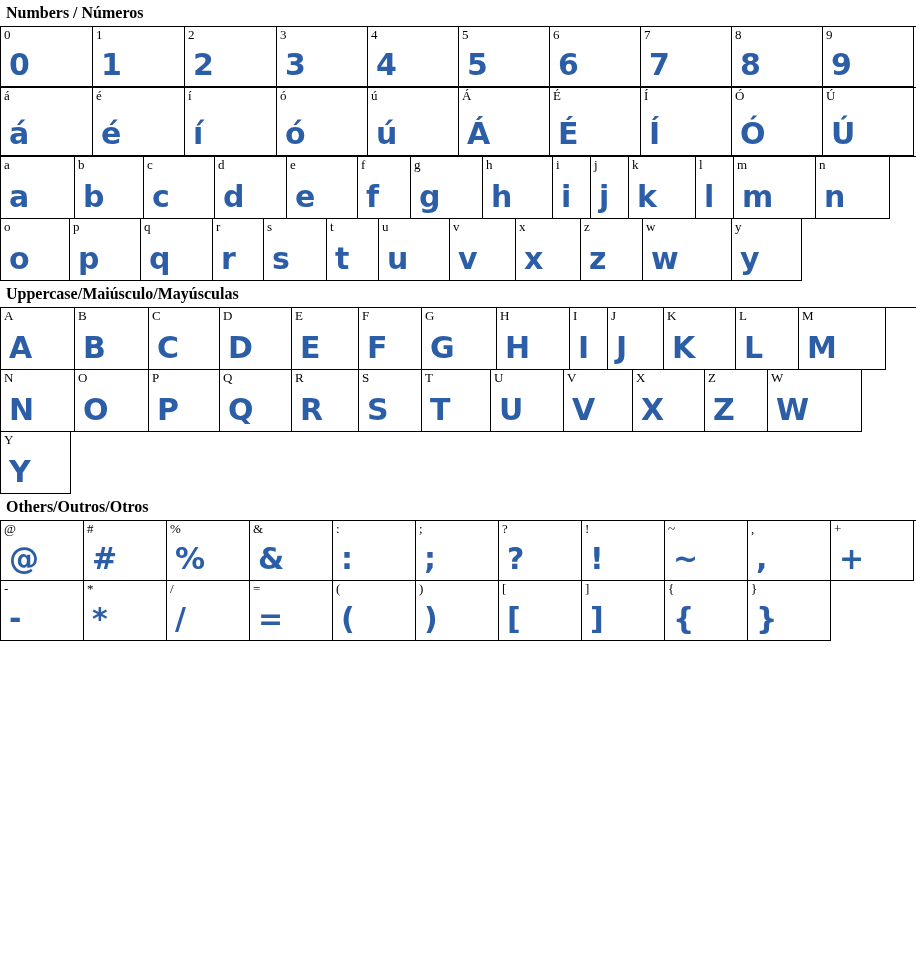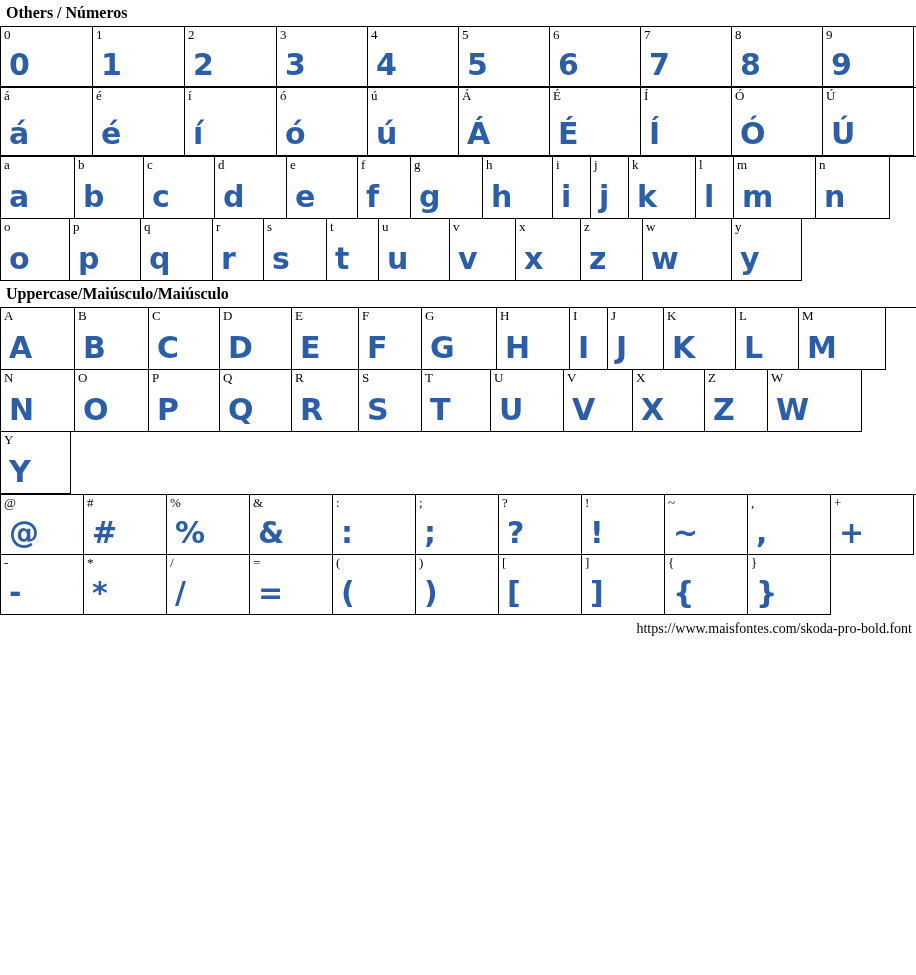--- a/index.html
+++ b/index.html
@@ -74,21 +74,21 @@
     color: #000000;
     padding: 6px 4px 0 0;
   }
 </style>
 </head>
 <body>
 
 <div class="page">
 
   <div>
-    <div class="section-title">Others / Números</div>
+    <div class="section-title">Numbers / Números</div>
     <div class="grid h-numbers" id="grid-numbers">
         <div class="cell" style="width: 92px;">
           <span class="label">0</span>
           <span class="glyph" style="color: rgb(43, 94, 167);">0</span>
         </div>
         <div class="cell" style="width: 92px;">
           <span class="label">1</span>
           <span class="glyph" style="color: rgb(43, 94, 167);">1</span>
         </div>
         <div class="cell" style="width: 92px;">
@@ -274,21 +274,21 @@
           <span class="glyph" style="color: rgb(43, 94, 167);">w</span>
         </div>
         <div class="cell" style="width: 70px;">
           <span class="label">y</span>
           <span class="glyph" style="color: rgb(43, 94, 167);">y</span>
         </div>
       </div>
   </div>
 
   <div>
-    <div class="section-title">Uppercase/Maiúsculo/Maiúsculo</div>
+    <div class="section-title">Uppercase/Maiúsculo/Mayúsculas</div>
     <div class="grid h-upper" id="grid-uppercase">
         <div class="cell" style="width: 74px;">
           <span class="label">A</span>
           <span class="glyph" style="color: rgb(43, 94, 167);">A</span>
         </div>
         <div class="cell" style="width: 74px;">
           <span class="label">B</span>
           <span class="glyph" style="color: rgb(43, 94, 167);">B</span>
         </div>
         <div class="cell" style="width: 71px;">
@@ -384,20 +384,21 @@
           <span class="glyph" style="color: rgb(43, 94, 167);">W</span>
         </div>
         <div class="cell" style="width: 70px;">
           <span class="label">Y</span>
           <span class="glyph" style="color: rgb(43, 94, 167);">Y</span>
         </div>
       </div>
   </div>
 
   <div>
+    <div class="section-title">Others/Outros/Otros</div>
     <div class="grid h-others" id="grid-others">
         <div class="cell" style="width: 83px;">
           <span class="label">@</span>
           <span class="glyph" style="color: rgb(43, 94, 167);">@</span>
         </div>
         <div class="cell" style="width: 83px;">
           <span class="label">#</span>
           <span class="glyph" style="color: rgb(43, 94, 167);">#</span>
         </div>
         <div class="cell" style="width: 83px;">
@@ -472,14 +473,13 @@
           <span class="label">{</span>
           <span class="glyph" style="color: rgb(43, 94, 167);">{</span>
         </div>
         <div class="cell" style="width: 83px;">
           <span class="label">}</span>
           <span class="glyph" style="color: rgb(43, 94, 167);">}</span>
         </div>
       </div>
   </div>
 
-  <div class="footer">https://www.maisfontes.com/skoda-pro-bold.font</div>
 </div>
 
 </body></html>

